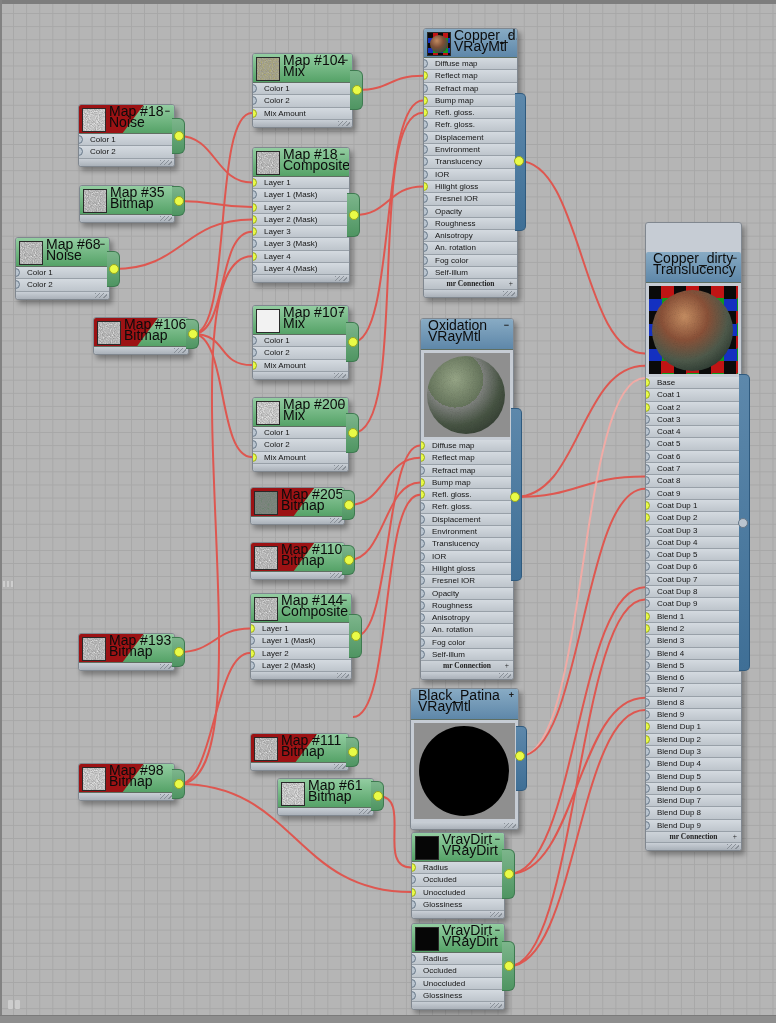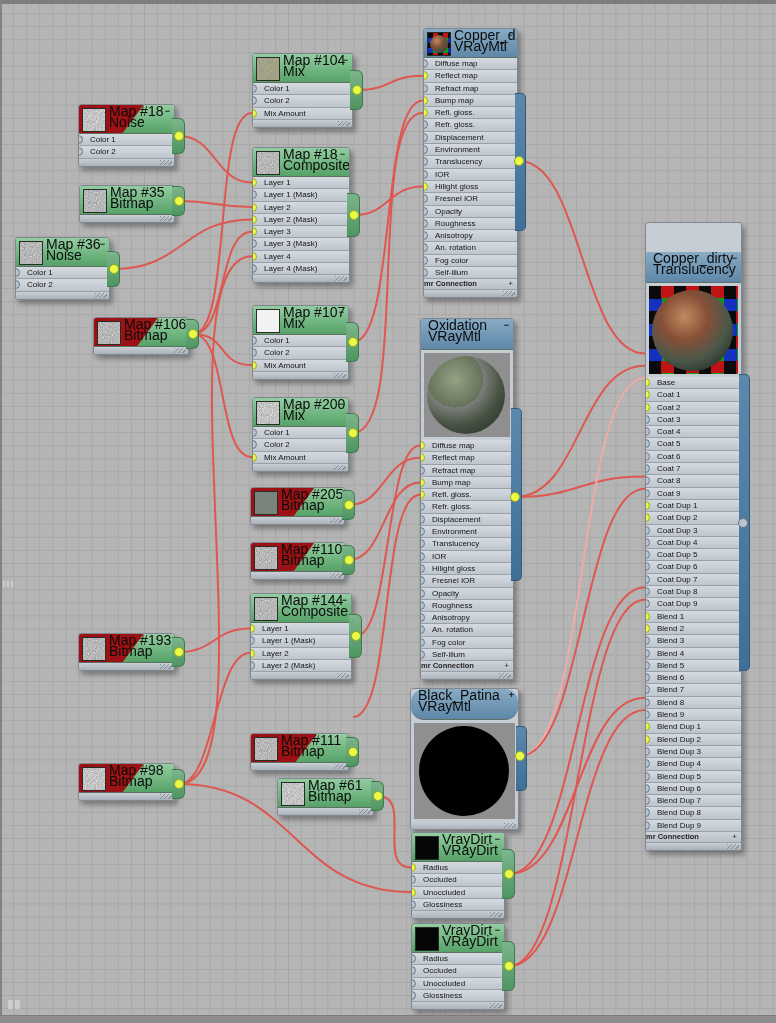--- a/index.html
+++ b/index.html
@@ -39,21 +39,21 @@
   .t-checker .mini-sphere{position:absolute;left:2px;top:2px;width:18px;height:18px;border-radius:50%;
     background:radial-gradient(circle at 38% 32%,#c08a60,#7d4e36 40%,#42503f 70%,#23160f);}
   .rows{position:relative;}
   .row{position:relative;height:11.3px;border-bottom:1px solid #98a0a8;
     background:linear-gradient(#d4dae0,#bec5cc);font-size:8px;line-height:11px;color:#141414;
     padding-left:11px;white-space:nowrap;overflow:hidden;}
   .socket{position:absolute;left:-5.5px;top:1px;width:9px;height:9px;border-radius:50%;
     background:#b9c4cf;border:1px solid #687888;box-sizing:border-box;z-index:12;}
   .socket.on{background:#e9fb47;border-color:#9aa81f;}
   .mr-row{position:relative;height:10px;background:linear-gradient(#cdd3d9,#b9c0c7);
-    border-bottom:1px solid #98a0a8;font-size:7.5px;line-height:10px;color:#222;font-weight:bold;}
+    border-bottom:1px solid #98a0a8;font-size:7.5px;line-height:10px;color:#222;text-align:center;font-weight:bold;font-family:Liberation Serif, serif;}
   .mr-row .plus{position:absolute;right:4px;top:0;font-weight:normal;}
   .footer{position:relative;height:7px;background:linear-gradient(#c9cfd6,#aab1b9);border-radius:0 0 3px 3px;}
   .grip{position:absolute;right:2px;bottom:1px;width:12px;height:5px;
     background:repeating-linear-gradient(135deg,#8a9199 0 1px,transparent 1px 3px);}
   .preview{position:relative;margin:3px;background:#8f8f8f;overflow:hidden;}
   .sphere{position:absolute;border-radius:50%;overflow:hidden;}
   .sphere svg{position:absolute;left:0;top:0;mix-blend-mode:multiply;opacity:.55;}
   .sp-oxide{background:radial-gradient(circle at 36% 30%,#97a687,#66755c 38%,#47544338 0,#475443 62%,#303a2f 85%,#242c24);}
   .sp-copper{background:radial-gradient(circle at 40% 33%,#c68e62,#8a5138 32%,#4e5a4b 60%,#2c3a31 80%,#1c2620);}
   .sp-black{background:#000;}
@@ -160,21 +160,21 @@
       <div class="out-dot" style="left: 94px; top: 10px;"></div>
     </div>
     <div class="node" style="left: 15px; top: 237px; width: 93px;">
       <div class="hdr hdr-green" style="height: 28px;">
         <div class="thumb t-noise-gray">
           <svg width="22" height="22">
             <rect width="22" height="22" filter="url(#fn)"></rect>
           </svg>
         </div>
         <div class="tt">
-          <div>Map #36</div>
+          <div>Map #68</div>
           <div>Noise</div>
         </div>
         <div class="btn">−</div>
       </div>
       <div class="rows">
         <div class="row">Color 1<div class="socket"></div></div>
         <div class="row">Color 2<div class="socket"></div></div>
       </div>
       <div class="footer">
         <div class="grip"></div>
@@ -511,21 +511,21 @@
         <div class="row">Self-illum<div class="socket"></div></div>
       </div>
       <div class="mr-row">mr Connection<span class="plus">+</span></div>
       <div class="footer">
         <div class="grip"></div>
       </div>
       <div class="out-tab blue" style="top: 89px; height: 173px; right: -9px;"></div>
       <div class="out-dot" style="left: 89px; top: 173px;"></div>
     </div>
     <div class="node" style="left: 410px; top: 688px; width: 107px;">
-      <div class="hdr hdr-blue no-thumb" style="height: 30px; border-radius: 13px;">
+      <div class="hdr hdr-blue no-thumb" style="height: 30px;">
         <div class="tt">
           <div>Black_Patina</div>
           <div>VRayMtl</div>
         </div>
         <div class="btn">+</div>
       </div>
       <div class="preview" style="height: 96px;">
         <div class="sphere sp-black" style="width: 90px; height: 90px; left: 4.5px; top: 3px;"></div>
       </div>
       <div class="rows"></div>

